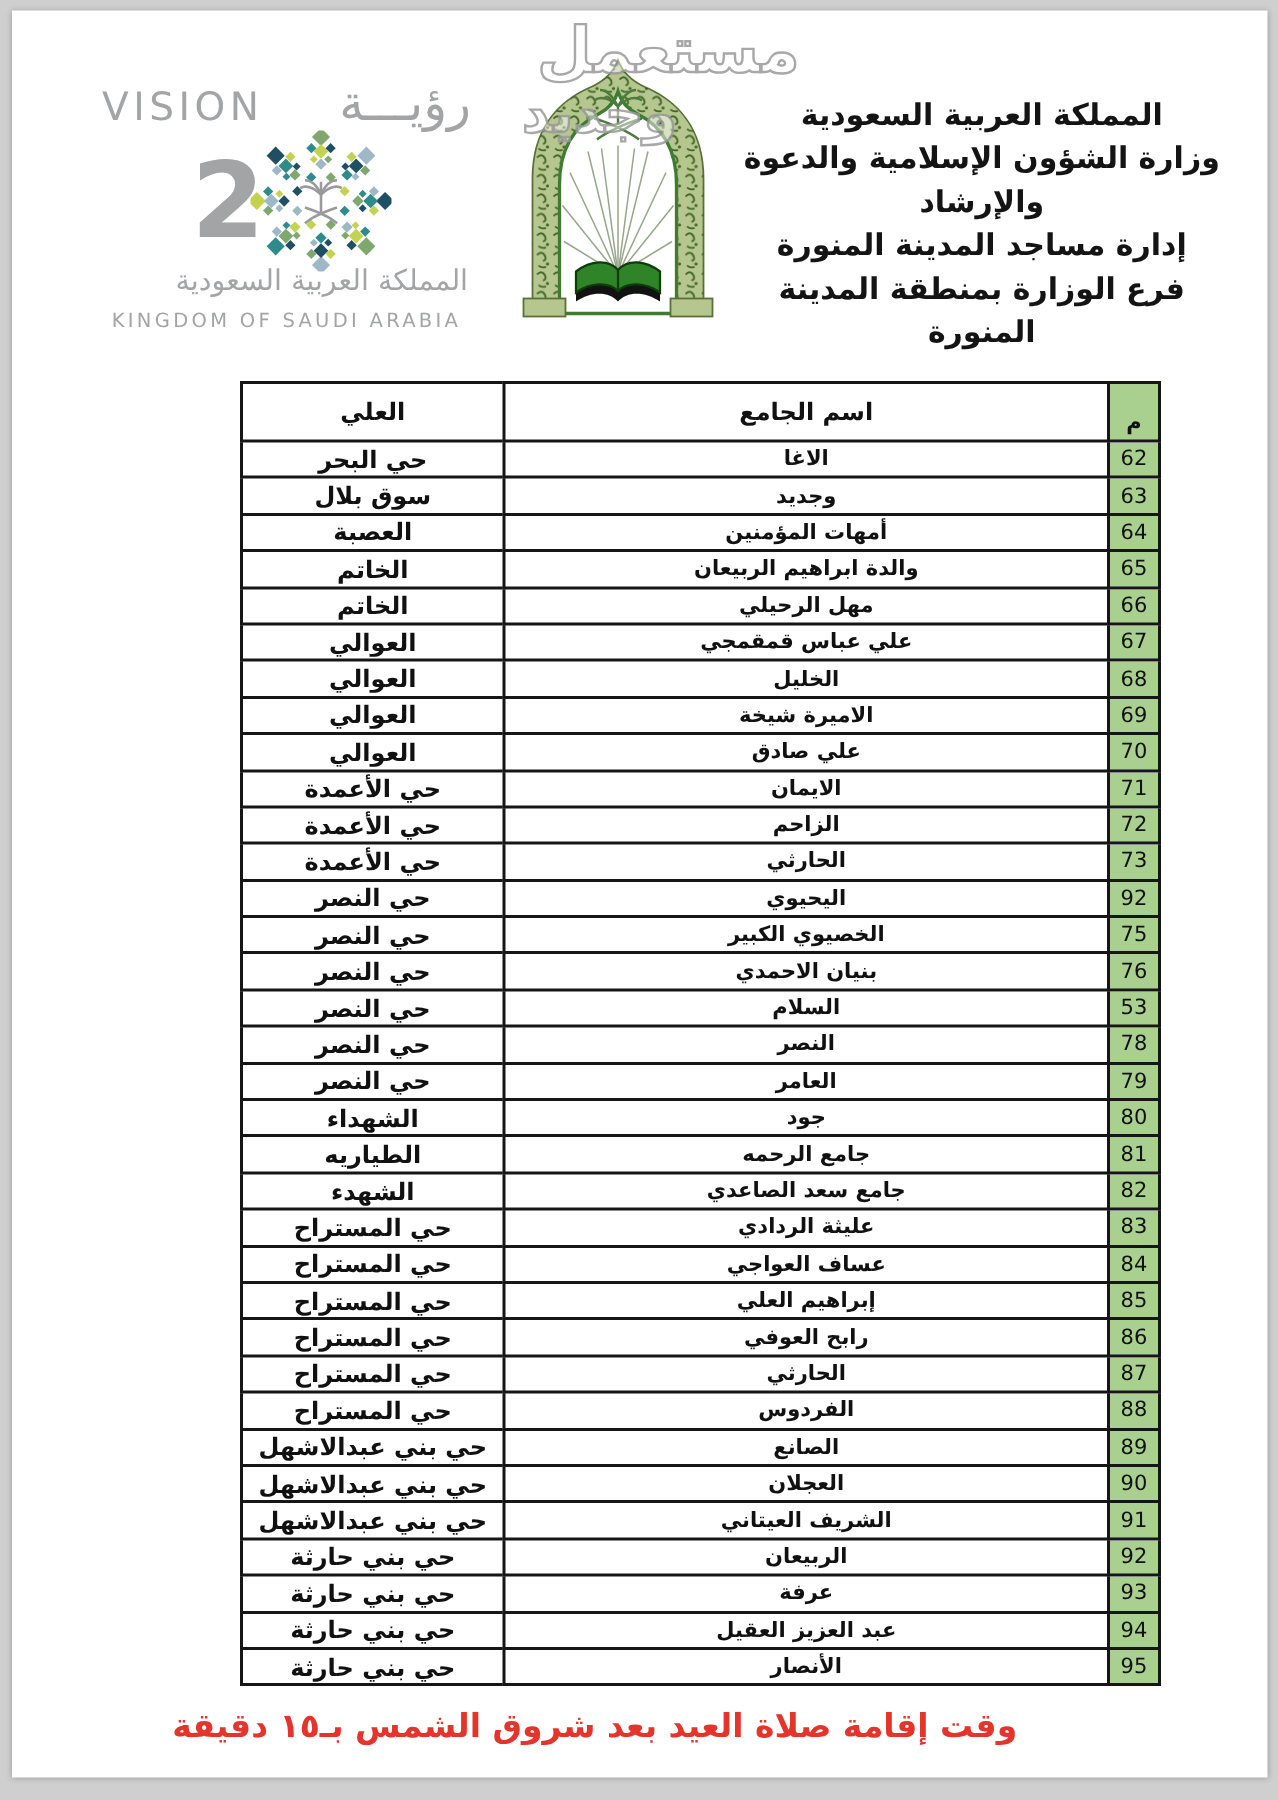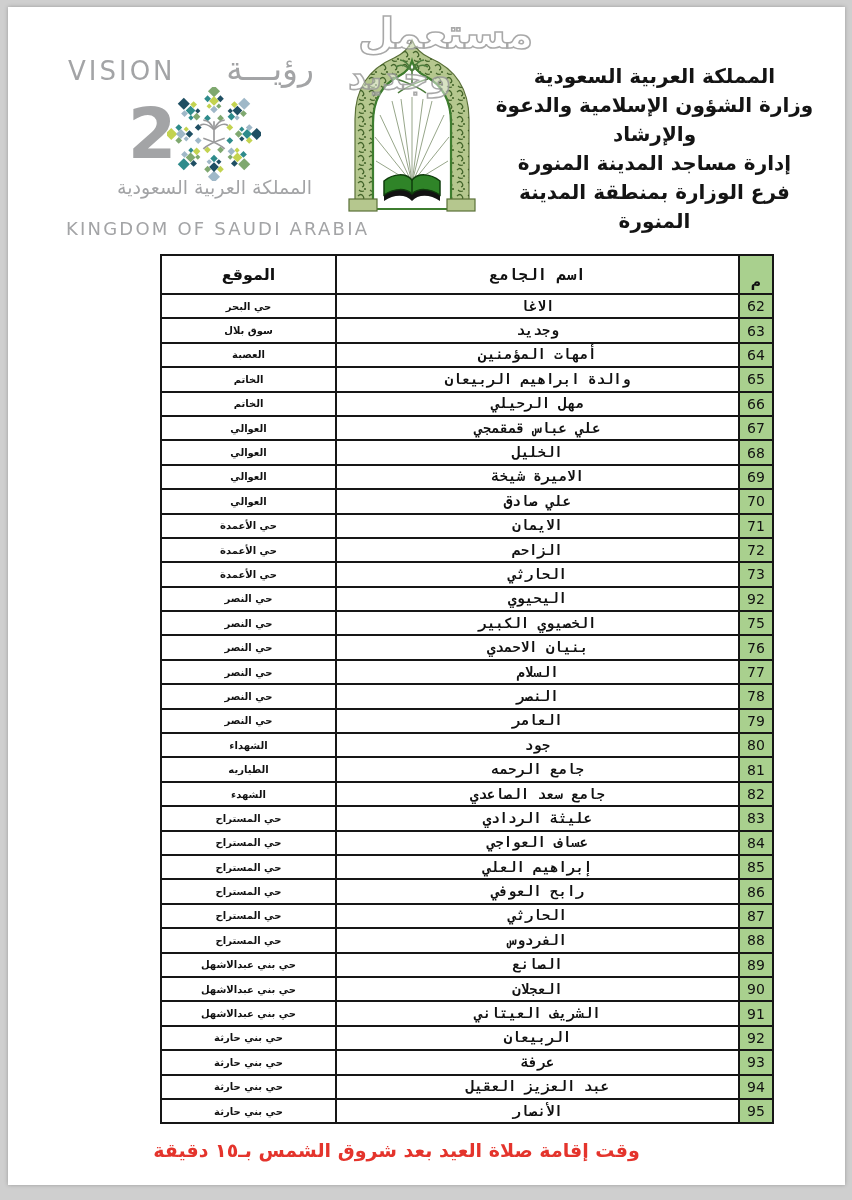--- a/index.html
+++ b/index.html
@@ -28,21 +28,21 @@
   
   .vision{position:absolute;left:58px;top:42px;width:250px;color:var(--logo-gray);}
   .vision-row1{display:flex;justify-content:space-between;align-items:baseline;
     font-size:26px;letter-spacing:3px;padding:0 2px;}
   .vision-row1 .ar{letter-spacing:0;font-size:33px;}
   .vision-row2{display:flex;align-items:center;justify-content:center;margin-top:-2px;height:96px;}
   .vision-year{font-size:70px;font-weight:bold;letter-spacing:-2px;line-height:90px;}
   .vision-emblem{width:94px;height:94px;margin:0 -7px;}
   .vision-row3{text-align:center;font-size:19px;margin-top:-6px;direction:rtl;
     display:flex;justify-content:space-between;padding:0 4px;}
-  .vision-row4{text-align:center;font-size:18px;letter-spacing:2.2px;margin-top:20px;white-space:nowrap;}
+  .vision-row4{text-align:center;font-size:13px;letter-spacing:2.2px;margin-top:9px;white-space:nowrap;}
 
   
   .ministry{position:absolute;left:338px;top:30px;width:132px;height:178px;}
 
   
   .header-text{position:absolute;left:472px;right:16px;top:55px;
     direction:rtl;text-align:center;
     font-weight:bold;font-size:20px;line-height:29px;color:#141414;}
 
   
@@ -54,27 +54,27 @@
     text-align:center;vertical-align:middle;color:#111;}
   .col-index{width:34px;}
   .col-name{width:403px;}
   .col-loc{width:175px;}
   .mosque-table thead th{height:34px;font-size:16px;font-weight:bold;}
   .mosque-table thead th.cell-index{background:var(--green);vertical-align:bottom;
     font-size:14px;padding-bottom:3px;}
   .mosque-table tbody tr{height:24.4px;}
   .cell-index{background:var(--green);font-weight:400;font-size:14px;
     font-family:"DejaVu Sans",sans-serif;direction:ltr;}
-  .cell-name{font-weight:bold;font-size:14px;font-family:Liberation Mono, monospace;}
-  .cell-loc{font-weight:bold;font-size:10px;}
+  .cell-name{font-weight:bold;font-size:14px;}
+  .cell-loc{font-weight:bold;font-size:16px;}
 
   
   .footer-note{position:absolute;left:0;right:60px;top:1132px;
     text-align:center;direction:rtl;
-    color:var(--red);font-size:19px;font-weight:bold;}
+    color:var(--red);font-size:22px;font-weight:bold;}
 </style>
 </head>
 <body>
 
 <div class="stage">
   <div class="page">
 
     <div class="watermark wm1">مستعمل</div>
     <div class="watermark wm2">وجديد</div>
 
@@ -227,21 +227,21 @@
     <table class="mosque-table">
       <colgroup>
         <col class="col-index">
           <col class="col-name">
           <col class="col-loc">
       </colgroup>
       <thead>
         <tr>
           <th class="cell-index">م</th>
           <th class="cell-name">اسم الجامع</th>
-          <th class="cell-loc">الموقع</th>
+          <th class="cell-loc">العلي</th>
         </tr>
       </thead>
       <tbody>
       <tr>
         <td class="cell-index">62</td>
         <td class="cell-name">الاغا</td>
         <td class="cell-loc">حي البحر</td>
       </tr>
 
       <tr>
@@ -322,21 +322,21 @@
         <td class="cell-loc">حي النصر</td>
       </tr>
 
       <tr>
         <td class="cell-index">76</td>
         <td class="cell-name">بنيان الاحمدي</td>
         <td class="cell-loc">حي النصر</td>
       </tr>
 
       <tr>
-        <td class="cell-index">77</td>
+        <td class="cell-index">53</td>
         <td class="cell-name">السلام</td>
         <td class="cell-loc">حي النصر</td>
       </tr>
 
       <tr>
         <td class="cell-index">78</td>
         <td class="cell-name">النصر</td>
         <td class="cell-loc">حي النصر</td>
       </tr>
 

